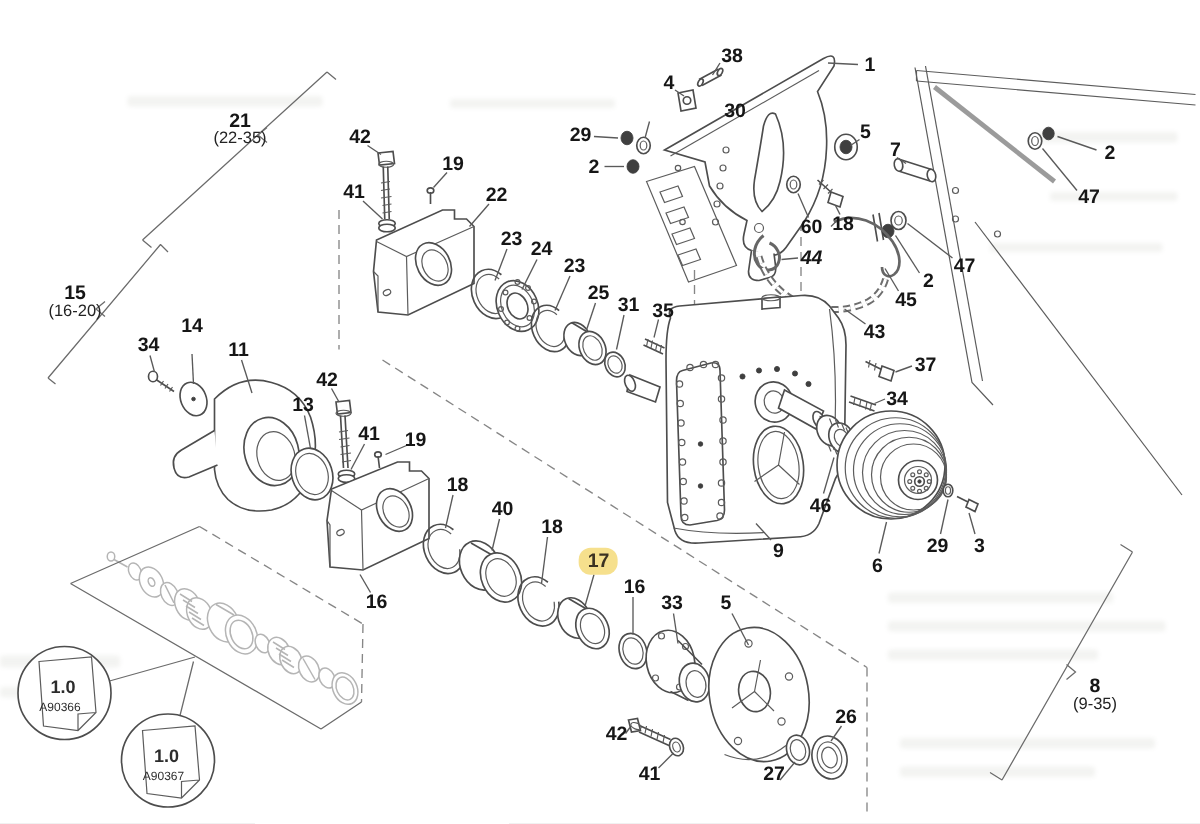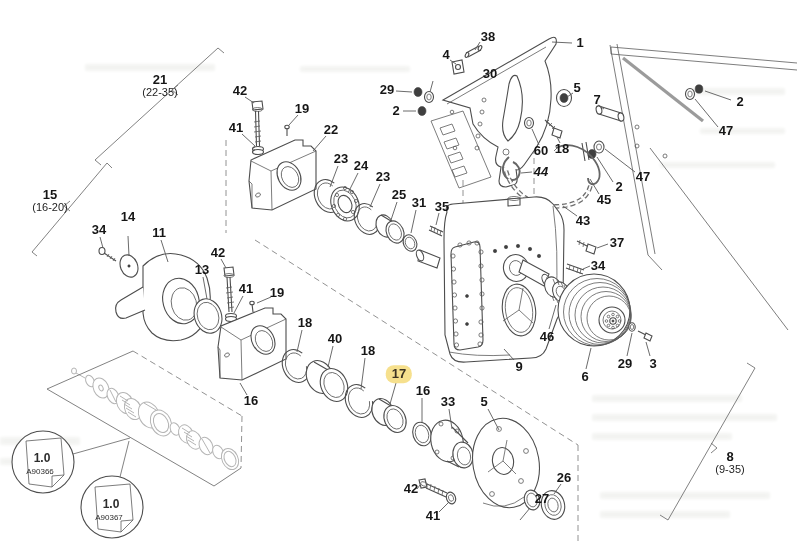--- a/index.html
+++ b/index.html
@@ -511,18 +511,18 @@
       <div class="callout" style="left: 423px; top: 391px;"><span>16</span></div>
       <div class="callout" style="left: 448px; top: 402px;"><span>33</span></div>
       <div class="callout" style="left: 484px; top: 402px;"><span>5</span></div>
       <div class="callout" style="left: 519px; top: 367px;"><span>9</span></div>
       <div class="callout" style="left: 547px; top: 337px;"><span>46</span></div>
       <div class="callout" style="left: 585px; top: 377px;"><span>6</span></div>
       <div class="callout" style="left: 625px; top: 364px;"><span>29</span></div>
       <div class="callout" style="left: 653px; top: 364px;"><span>3</span></div>
       <div class="callout" style="left: 411px; top: 489px;"><span>42</span></div>
       <div class="callout" style="left: 433px; top: 516px;"><span>41</span></div>
-      <div class="callout" style="left: 516px; top: 499px; margin-left: 26px;"><span>27</span></div>
+      <div class="callout" style="left: 516px; top: 516px;"><span>27</span></div>
       <div class="callout" style="left: 564px; top: 478px;"><span>26</span></div>
       <div class="callout" style="left: 730px; top: 463px;"><span>8</span><div class="sub">(9-35)</div></div>
     </div>
 
 </div>
 
 </body></html>

